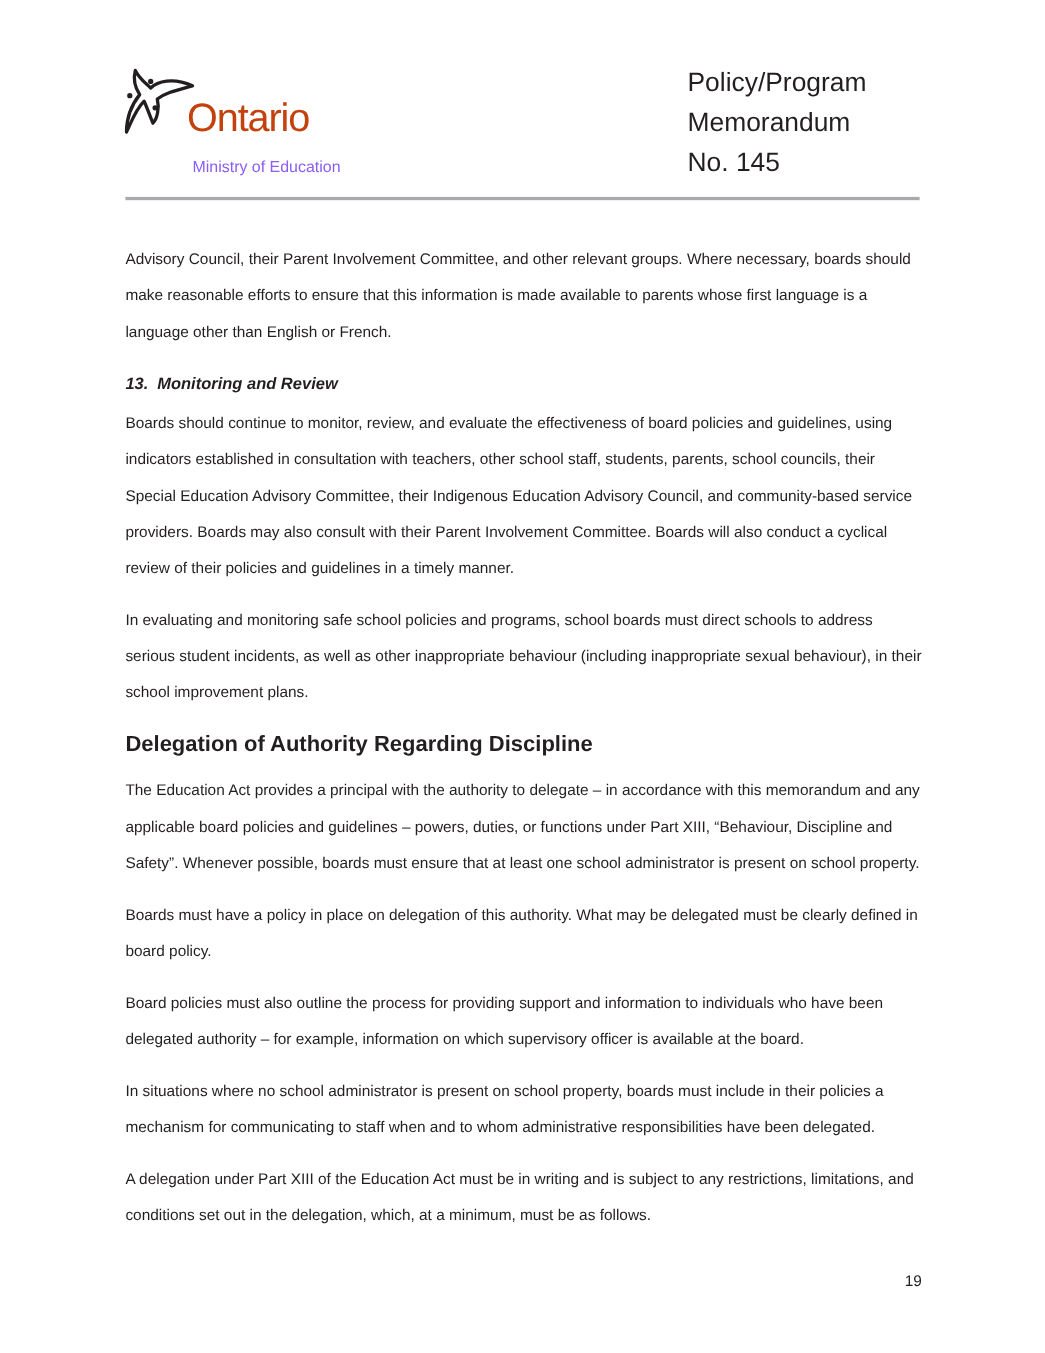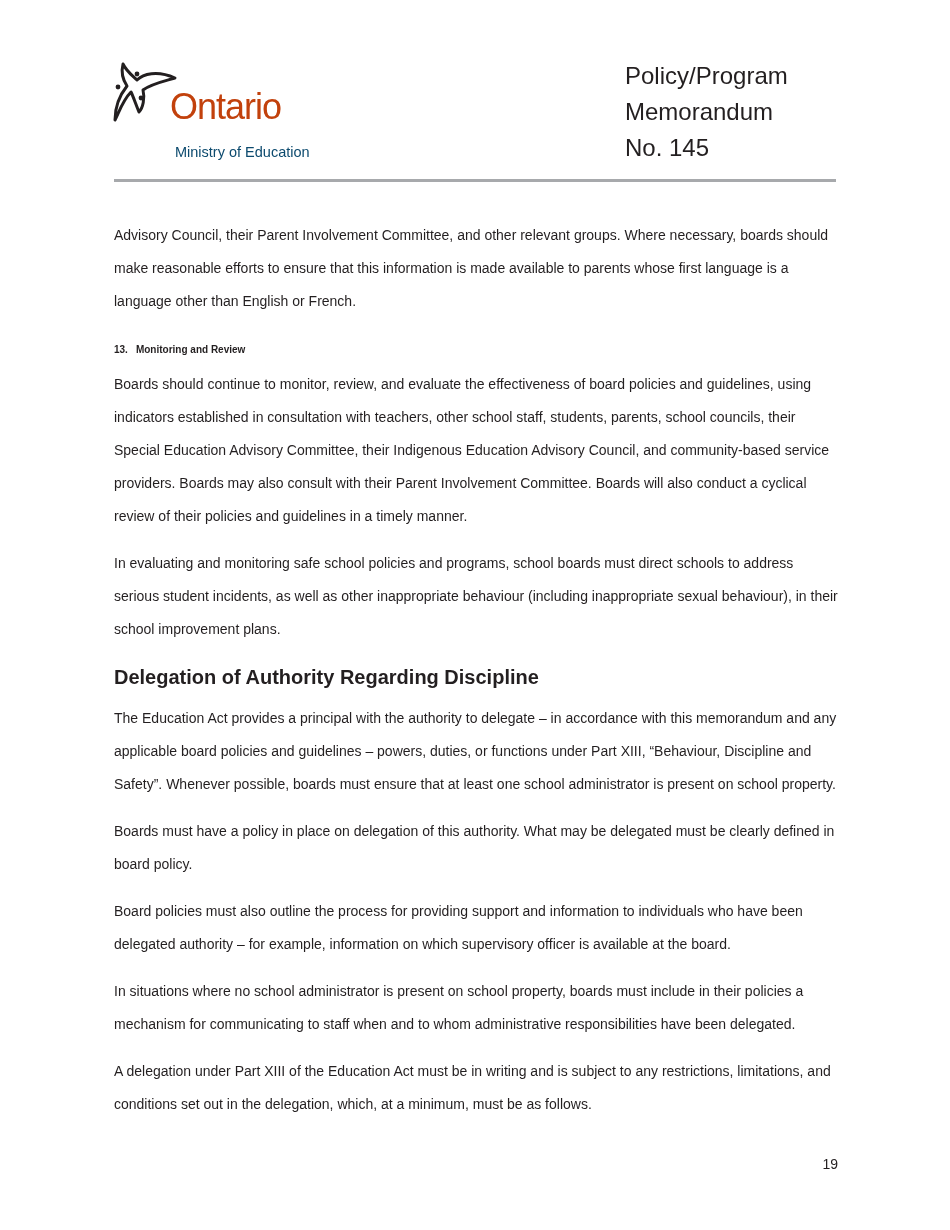--- a/index.html
+++ b/index.html
@@ -1,26 +1,26 @@
 <!DOCTYPE html>
 <html><head>
 <meta charset="utf-8">
 <style>
   html, body { margin: 0; padding: 0; background: #ffffff; }
   body { width: 950px; height: 1230px; position: relative; overflow: hidden;
          font-family: "Liberation Sans", sans-serif; color: #231f20; }
   .logo { position: absolute; left: 113px; top: 62px; width: 200px; height: 65px; }
   .logo svg { position: absolute; left: 0; top: 0; }
   .logo-word { position: absolute; left: 57px; top: 24px; font-size: 36px; letter-spacing: -1px; color: #c2410c; }
-  .ministry { position: absolute; left: 175px; top: 144px; font-size: 14.5px; color: #0c4a6e; }
+  .ministry { position: absolute; left: 175px; top: 144px; font-size: 14.5px; color: #8b5cf6; }
   .memo-title { position: absolute; left: 625px; top: 58px; font-size: 24px; line-height: 36px; color: #231f20; }
   .rule { position: absolute; left: 114px; top: 179px; width: 722px; height: 3px; background: #a7a9ac; }
   .content { position: absolute; left: 114px; top: 219px; width: 725px; }
   p { margin: 0 0 14px 0; font-size: 14px; line-height: 33px; }
-  .subhead { font-size: 10px; font-weight: bold; margin: 22px 0 8px 0; line-height: 20px; }
+  .subhead { font-size: 15px; font-weight: bold; font-style: italic; margin: 22px 0 8px 0; line-height: 20px; }
   .subhead .num { margin-right: 8px; }
   h2 { font-size: 20px; font-weight: bold; margin: 18px 0 12px 0; line-height: 26px; }
   .page-num { position: absolute; right: 112px; top: 1156px; font-size: 14px; }
 </style>
 </head>
 <body>
 
 <div class="logo">
   <svg width="66" height="62" viewBox="0 0 66 62">
     <g fill="none" stroke="#231f20" stroke-width="3" stroke-linejoin="round">

